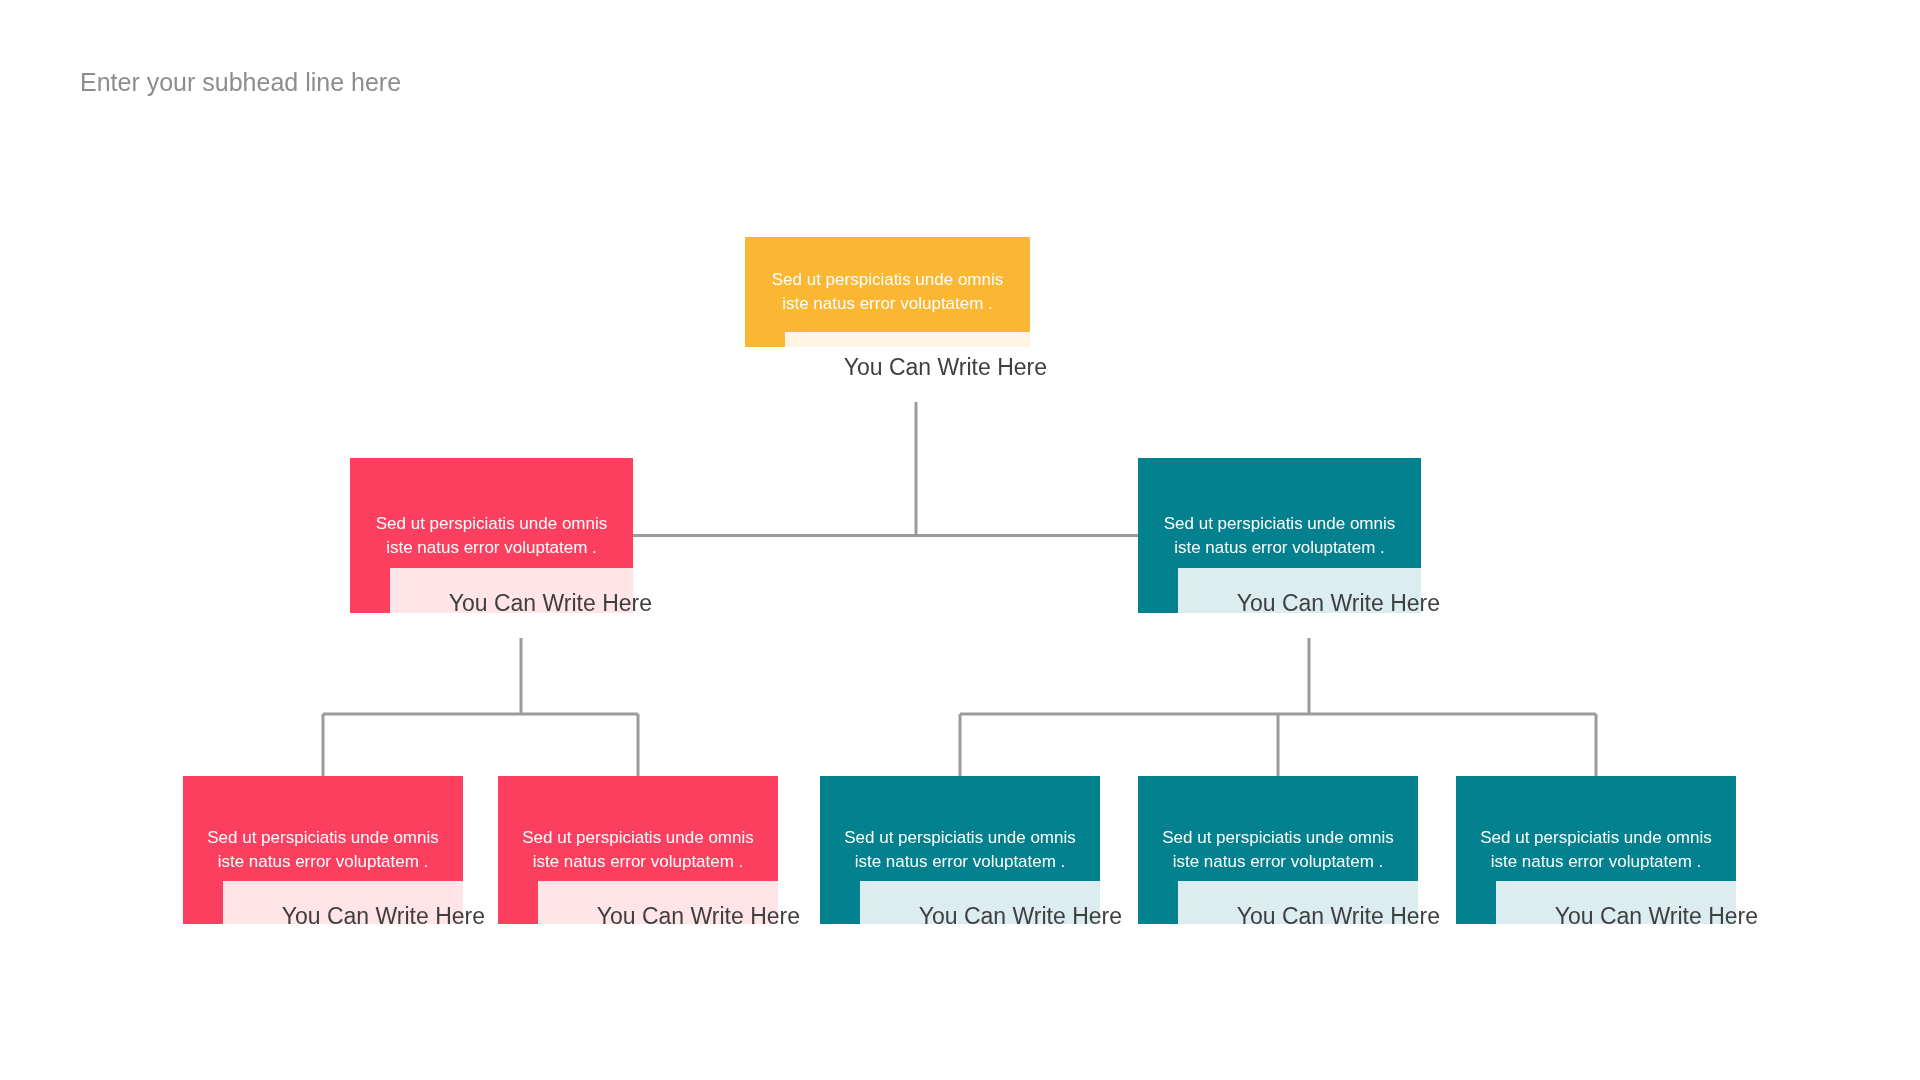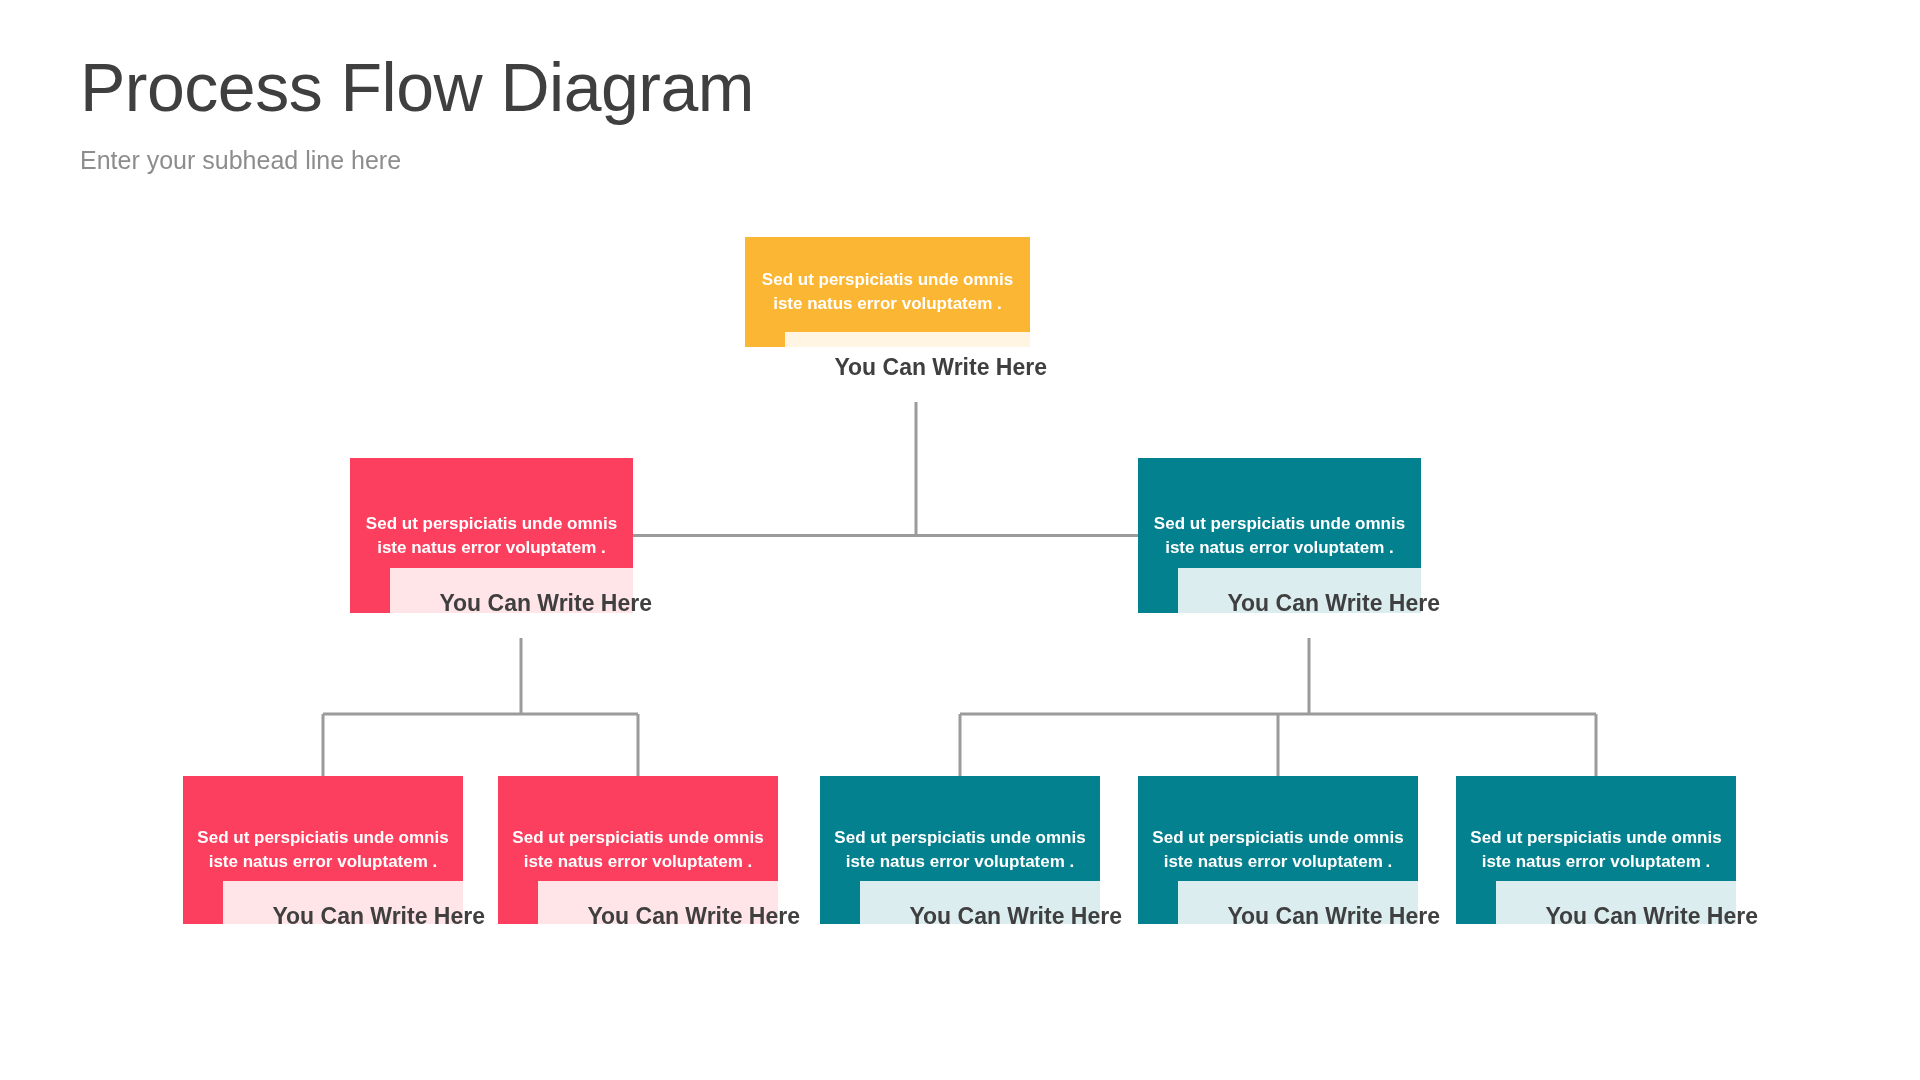--- a/index.html
+++ b/index.html
@@ -58,21 +58,20 @@
   #connector-layer {
     position: absolute;
     left: 0; top: 0;
     width: 1920px;
     height: 1080px;
   }
 
   
   .node {
     position: absolute;
-    font-weight: bold;
   }
   .node-box {
     position: absolute;
     left: 0;
     top: 0;
     display: flex;
     align-items: center;
     justify-content: center;
     box-sizing: border-box;
   }
@@ -113,21 +112,20 @@
   .lvl3 .node-desc { font-size: 17px; line-height: 24px; }
   .lvl3 .node-label { width: 262px; height: 70px; left: 40px; top: 105px; }
   .lvl3 .node-label-text { font-size: 23px; }
 </style>
 </head>
 <body>
 
 <div id="slide">
 
   <div id="header">
-    <h1 id="page-title">Process Flow Diagram</h1>
     <p id="page-subtitle">Enter your subhead line here</p>
   </div>
 
   <div id="diagram">
     <svg id="connector-layer" viewBox="0 0 1920 1080" width="1920" height="1080" xmlns="http://www.w3.org/2000/svg">
         <line x1="916" y1="402" x2="916" y2="535.5" stroke="#9b9b9b" stroke-width="3"></line>
         <line x1="633" y1="535.5" x2="1138" y2="535.5" stroke="#9b9b9b" stroke-width="3"></line>
         <line x1="521" y1="638" x2="521" y2="714" stroke="#9b9b9b" stroke-width="3"></line>
         <line x1="323" y1="714" x2="638" y2="714" stroke="#9b9b9b" stroke-width="3"></line>
         <line x1="323" y1="714" x2="323" y2="776" stroke="#9b9b9b" stroke-width="3"></line>

